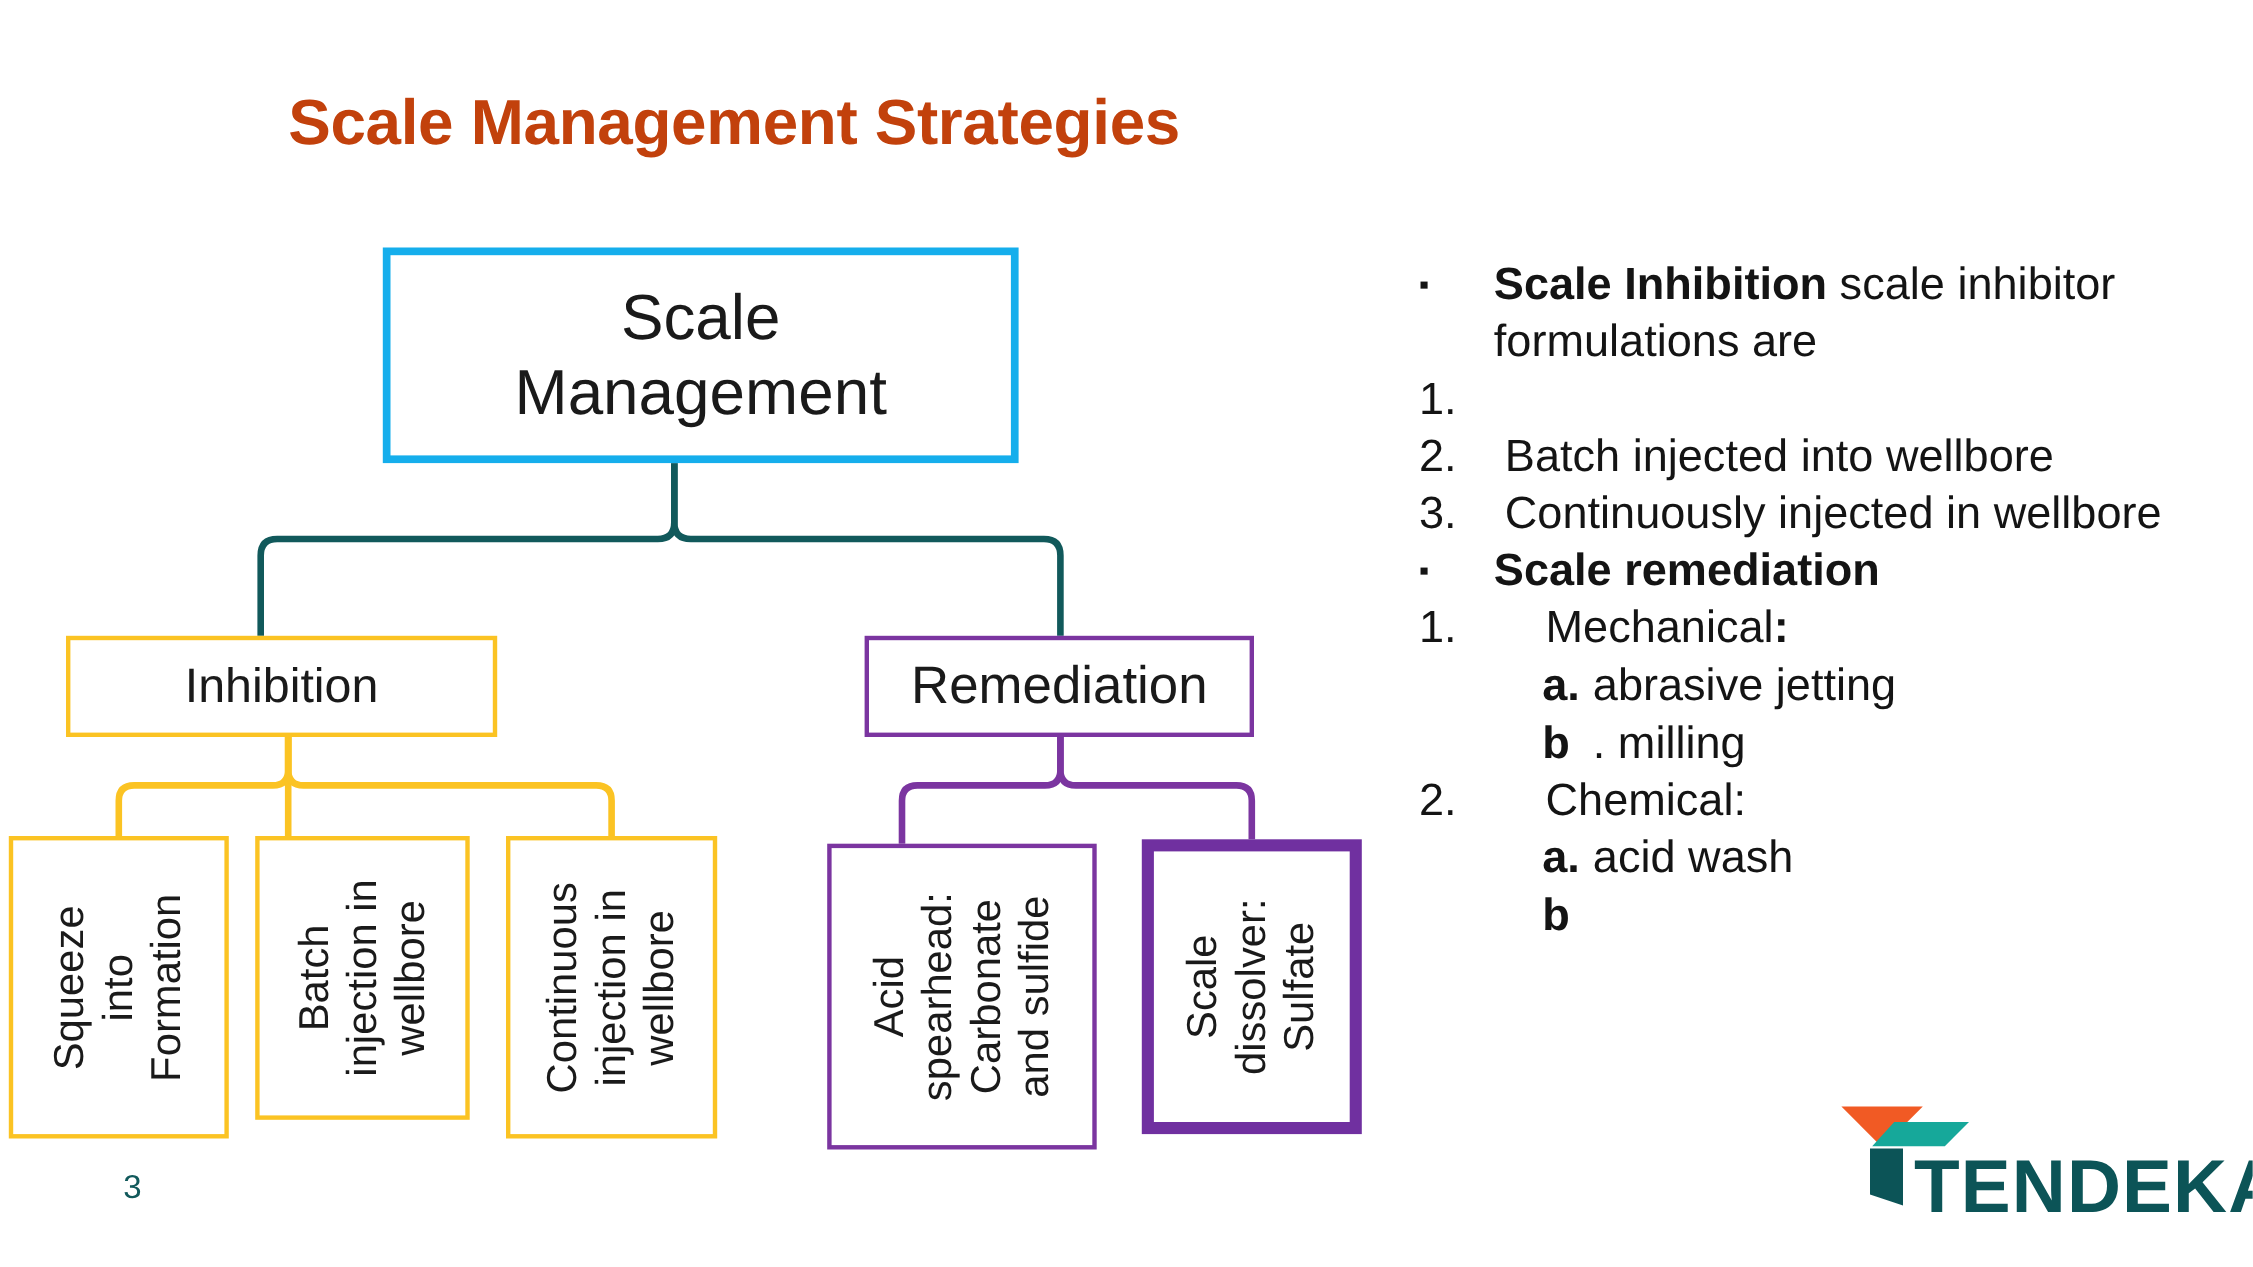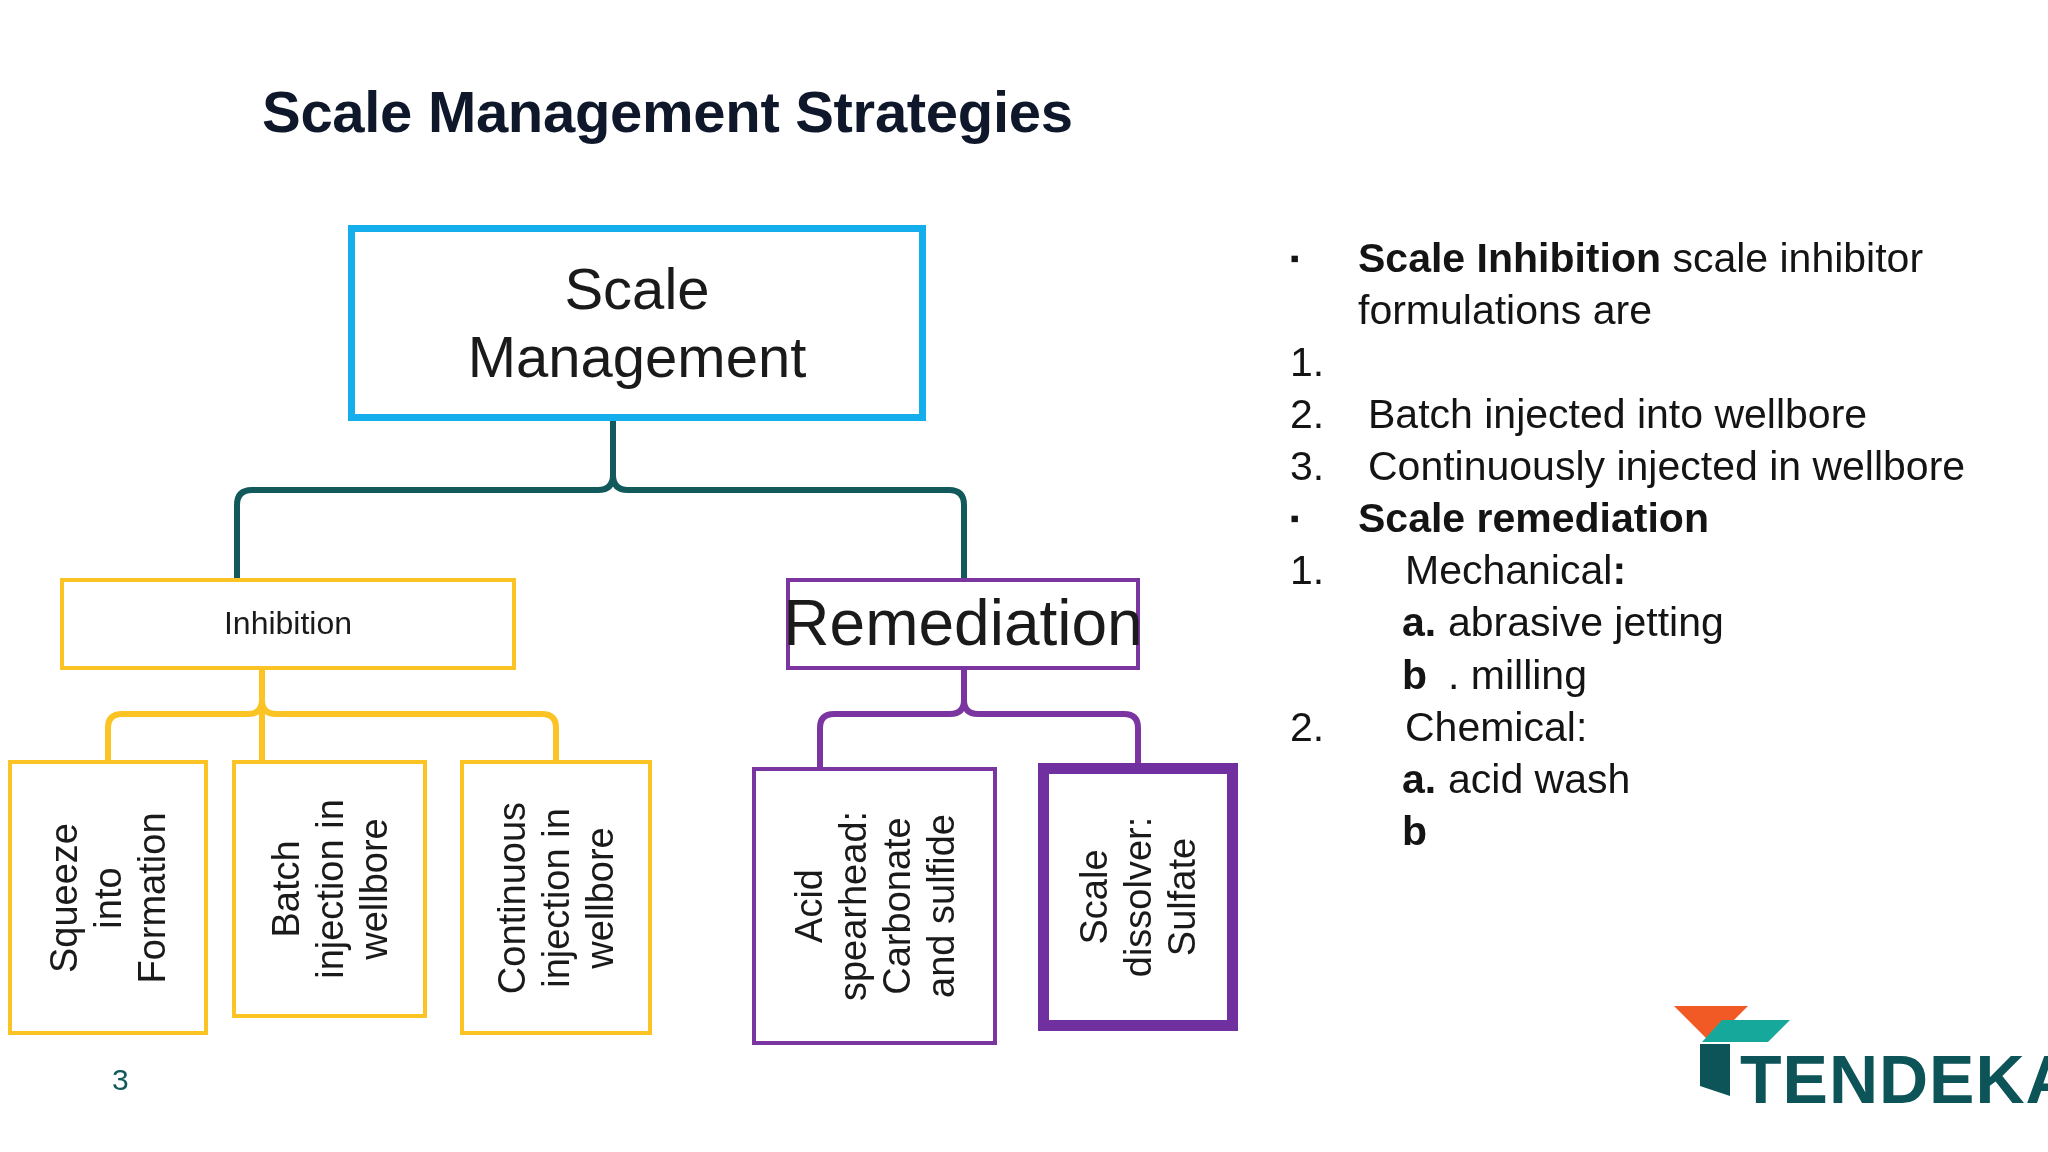--- a/index.html
+++ b/index.html
@@ -17,21 +17,21 @@
     color: #101010;
   }
 
   
   #slide-title {
     position: absolute;
     left: 262px;
     top: 78px;
     font-size: 58px;
     font-weight: bold;
-    color: #0f172a;
+    color: #c2410c;
     letter-spacing: -0.3px;
     white-space: nowrap;
   }
 
   
   .fc-box {
     position: absolute;
     box-sizing: border-box;
     background: #ffffff;
     display: flex;
@@ -48,29 +48,29 @@
   #box-root {
     left: 348px;  top: 225px;
     width: 578px; height: 196px;
     border: 7px solid #15aeec;
     font-size: 58px;
   }
   #box-root .fc-label { white-space: pre-line; }
 
   #box-inhibition {
     left: 60px;  top: 578px;
-    width: 456px; height: 92px;
+    width: 392px; height: 92px;
     border: 4px solid #fbc323;
-    font-size: 32px;
+    font-size: 44px;
   }
   #box-remediation {
     left: 786px;  top: 578px;
     width: 354px; height: 92px;
     border: 4px solid #7b35a0;
-    font-size: 64px;
+    font-size: 48px;
   }
 
   
   .leaf {
     position: absolute;
     box-sizing: border-box;
     background: #ffffff;
     overflow: hidden;
   }
   .leaf .leaf-inner {

